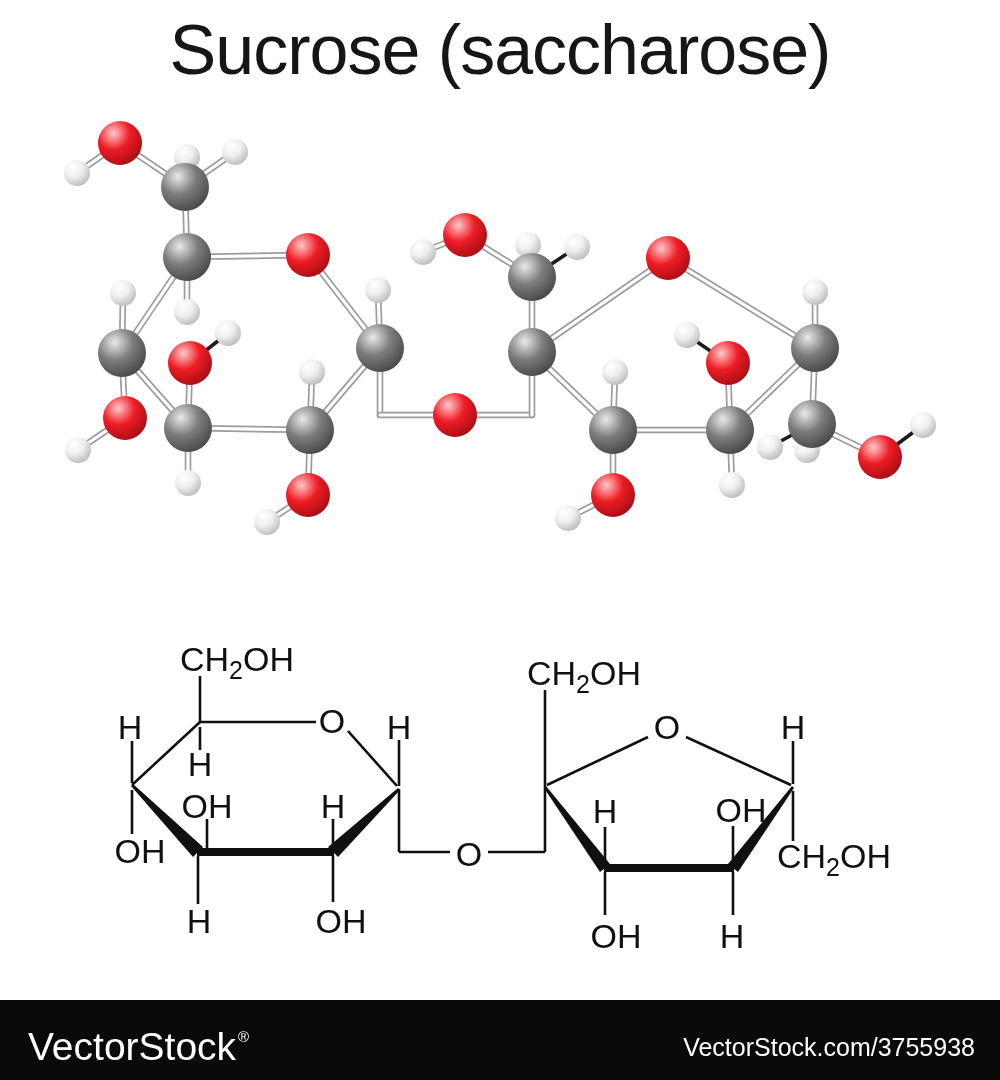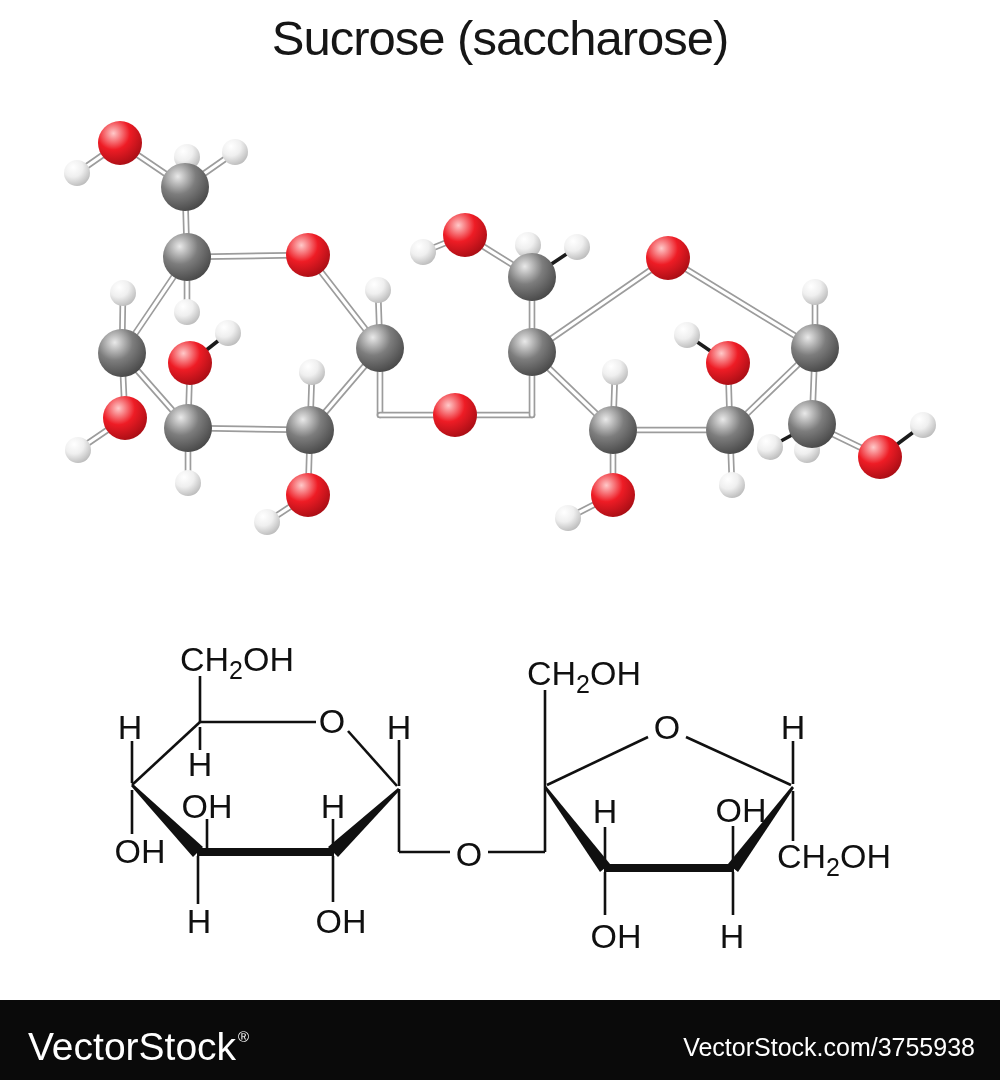--- a/index.html
+++ b/index.html
@@ -2,21 +2,21 @@
 <html><head>
 <meta charset="utf-8">
 <style>
   html,body{margin:0;padding:0;}
   body{
     width:1000px;height:1080px;position:relative;background:#ffffff;
     font-family:"Liberation Sans", sans-serif;overflow:hidden;
   }
   .title{
     position:absolute;top:10px;left:0;width:1000px;text-align:center;
-    font-size:49px;letter-spacing:-1px;color:#161616;white-space:nowrap;
+    font-size:70px;letter-spacing:-1px;color:#161616;white-space:nowrap;
   }
   #scene{position:absolute;left:0;top:0;}
   .footer{
     position:absolute;left:0;top:1000px;width:1000px;height:80px;
     background:#0a0a0a;display:flex;align-items:center;
     justify-content:space-between;box-sizing:border-box;padding:14px 25px 0 28px;
   }
   .brand{color:#ffffff;font-size:39px;letter-spacing:0;}
   .brand sup{font-size:15px;vertical-align:18px;margin-left:2px;}
   .credit{color:#ffffff;font-size:25px;letter-spacing:0;}

